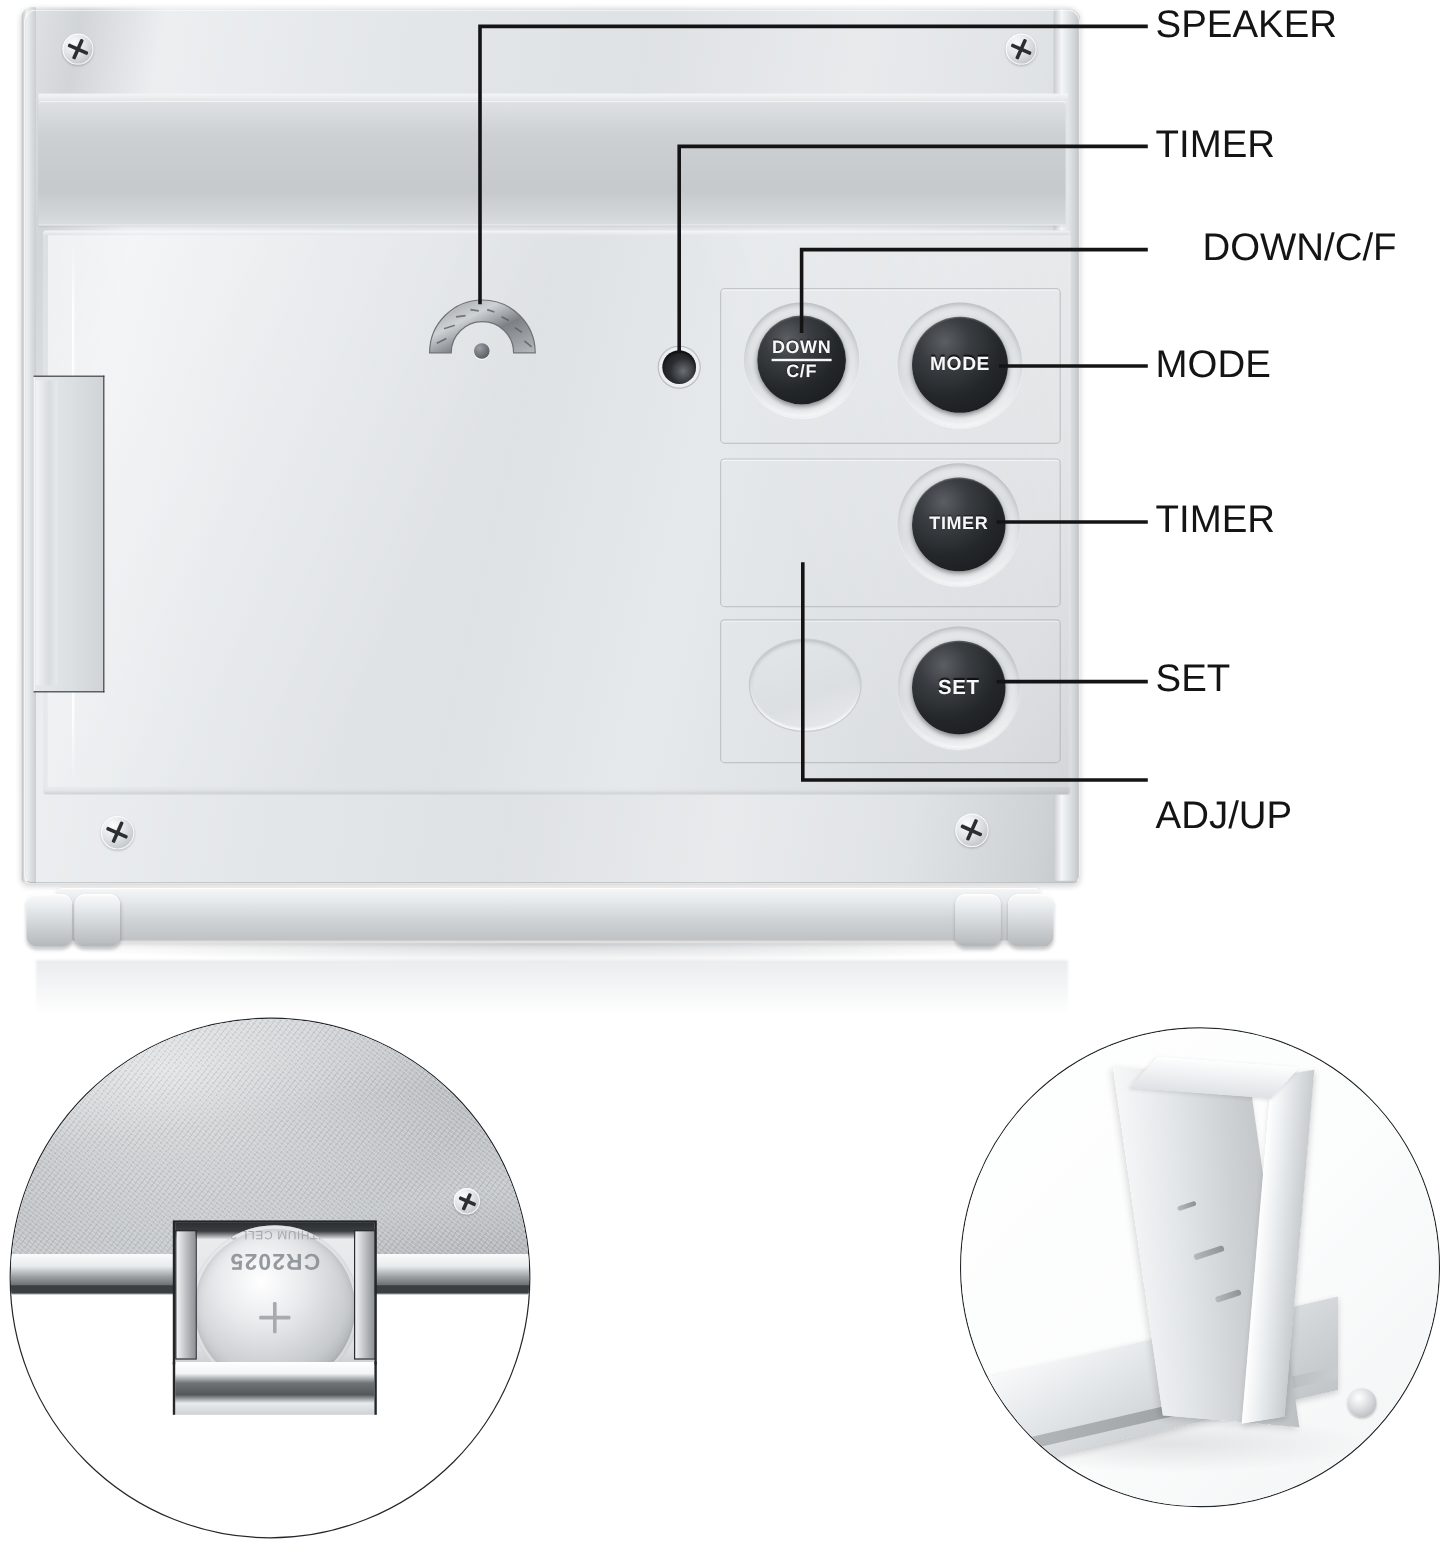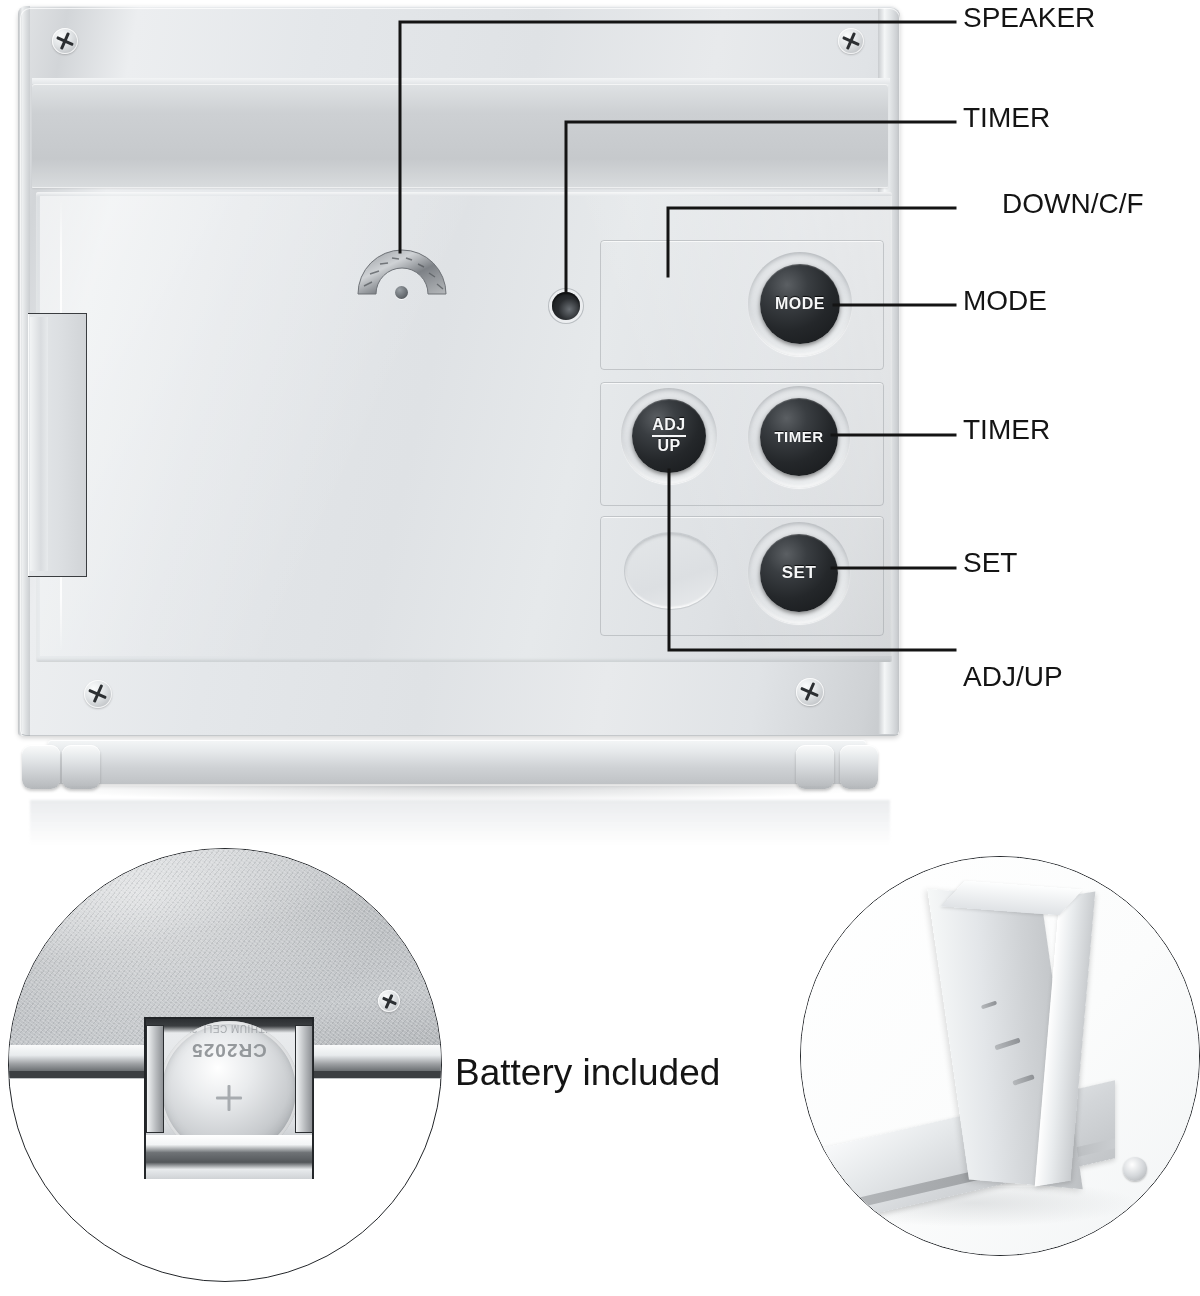--- a/index.html
+++ b/index.html
@@ -274,21 +274,21 @@
   }
 
   
   #callouts {
     position: absolute;
     left: 0; top: 0; width: 1200px; height: 1296px;
     pointer-events: none;
   }
   .callout-label {
     position: absolute;
-    font-size: 28px;
+    font-size: 32px;
     font-weight: 400;
     color: #141414;
     white-space: nowrap;
     letter-spacing: 0px;
   }
 
   
   .inset-circle {
     position: absolute;
     border-radius: 50%;
@@ -532,35 +532,35 @@
         <line x1="64" y1="24" x2="70" y2="27"></line>
         <line x1="75" y1="33" x2="81" y2="37"></line>
         <line x1="83" y1="44" x2="89" y2="49"></line>
       </g>
     </svg>
     <span class="dot"></span>
   </div>
 
   <div class="reset-hole"></div>
 
+  <div class="btn-wrap" style="left:620px; top:252px; width:96px; height:96px;">
+    <div class="btn-recess" style="width:96px; height:96px;"></div>
+    <div class="btn-cap two-line" style="left:11px; top:11px; width:74px; height:74px; font-size:15px;">
+      <span class="l1">DOWN</span>
+      <span class="l2">C/F</span>
+    </div>
+  </div>
 
   <div class="btn-wrap" style="left:748px; top:252px; width:104px; height:104px;">
     <div class="btn-recess" style="width:104px; height:104px;"></div>
     <div class="btn-cap" style="left:12px; top:12px; width:80px; height:80px; font-size:16px;">
       <span class="l1">MODE</span>
     </div>
   </div>
 
-  <div class="btn-wrap" style="left:621px; top:388px; width:96px; height:96px;">
-    <div class="btn-recess" style="width:96px; height:96px;"></div>
-    <div class="btn-cap two-line" style="left:11px; top:11px; width:74px; height:74px; font-size:16px;">
-      <span class="l1">ADJ</span>
-      <span class="l2">UP</span>
-    </div>
-  </div>
 
   <div class="btn-wrap" style="left:748px; top:386px; width:102px; height:102px;">
     <div class="btn-recess" style="width:102px; height:102px;"></div>
     <div class="btn-cap" style="left:12px; top:12px; width:78px; height:78px; font-size:15px;">
       <span class="l1">TIMER</span>
     </div>
   </div>
 
   <div class="blank-recess"></div>
 
@@ -624,21 +624,20 @@
     <div class="bat-coin-text">CR2025</div>
     <div class="bat-coin-plus"></div>
   </div>
   <div class="bat-clip-l"></div>
   <div class="bat-clip-r"></div>
   <div class="bat-tab"></div>
 </div>
 <div class="screw bat-screw"></div>
 
 <div id="battery-caption">
-  <div>Battery included</div>
 </div>
 
 <div class="inset-circle" id="inset-stand">
   <div class="stand-bg"></div>
   <div class="stand-shadow-ellipse"></div>
   <div class="stand-kick"></div>
   <div class="stand-kick-edge"></div>
   <div class="stand-panel"></div>
   <div class="stand-panel-edge"></div>
   <div class="stand-top-cap"></div>

